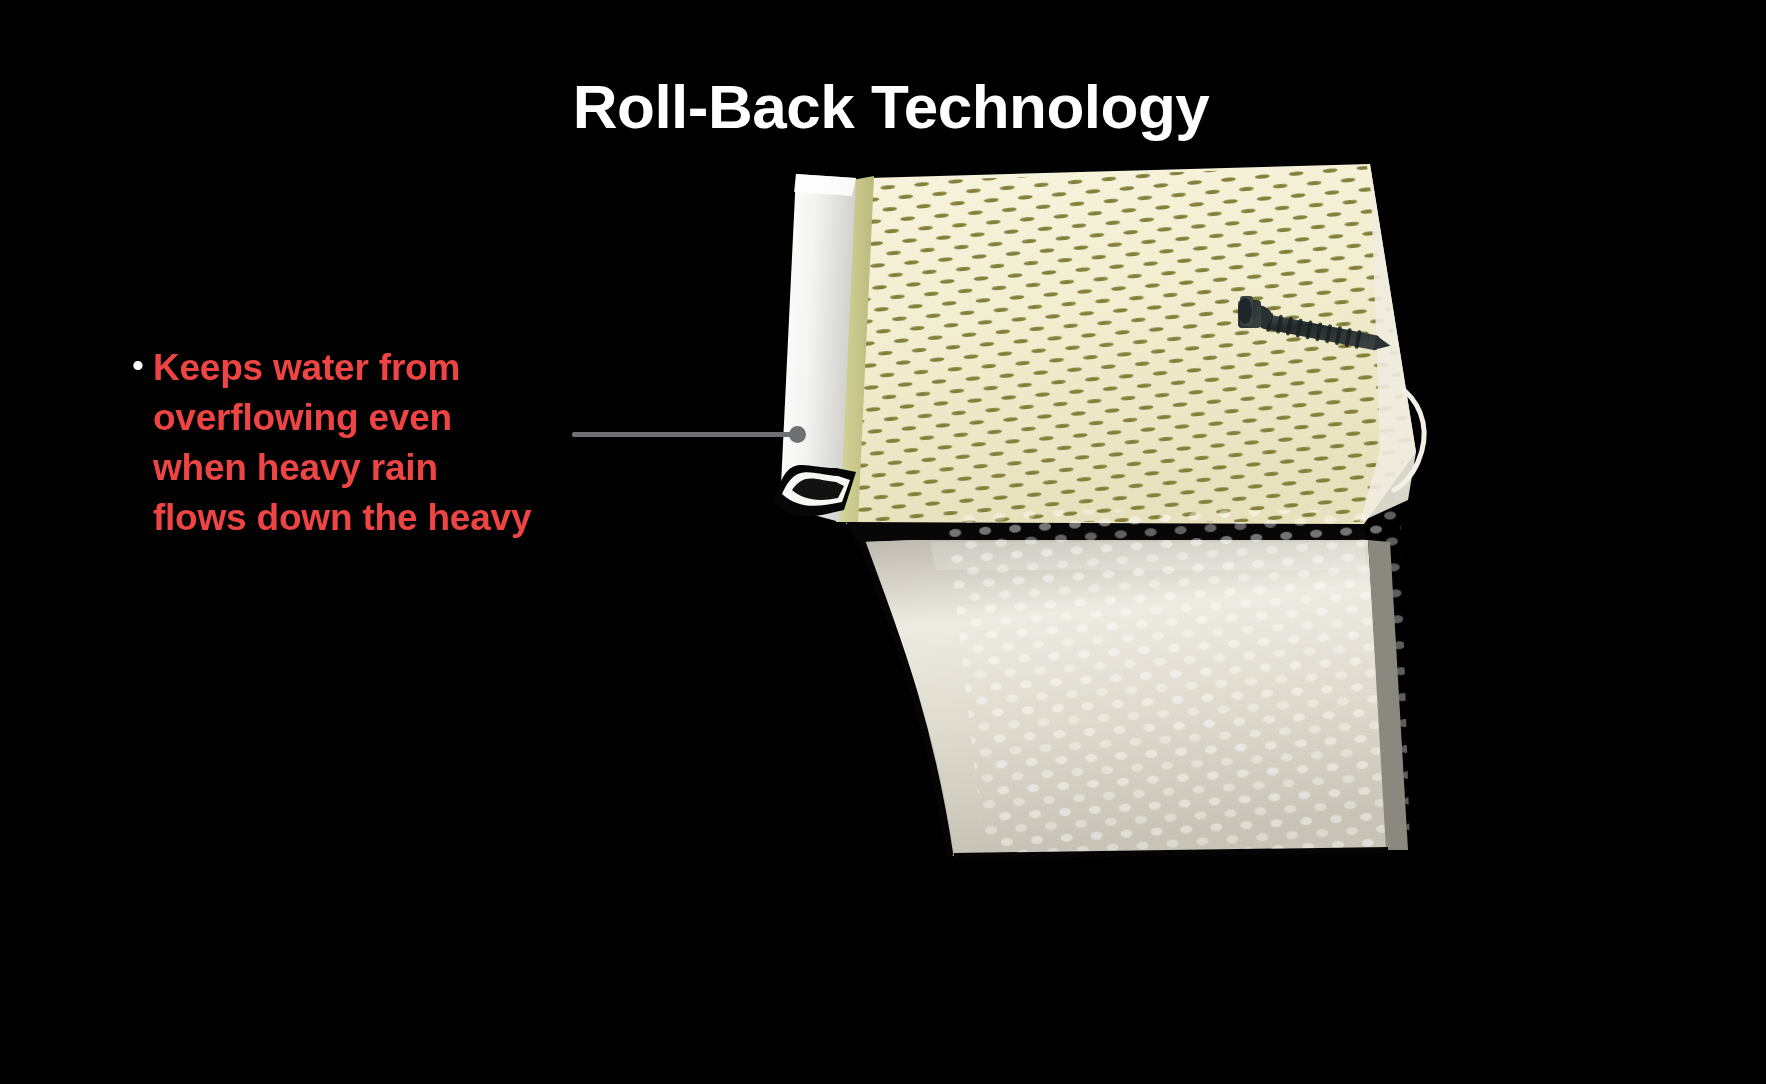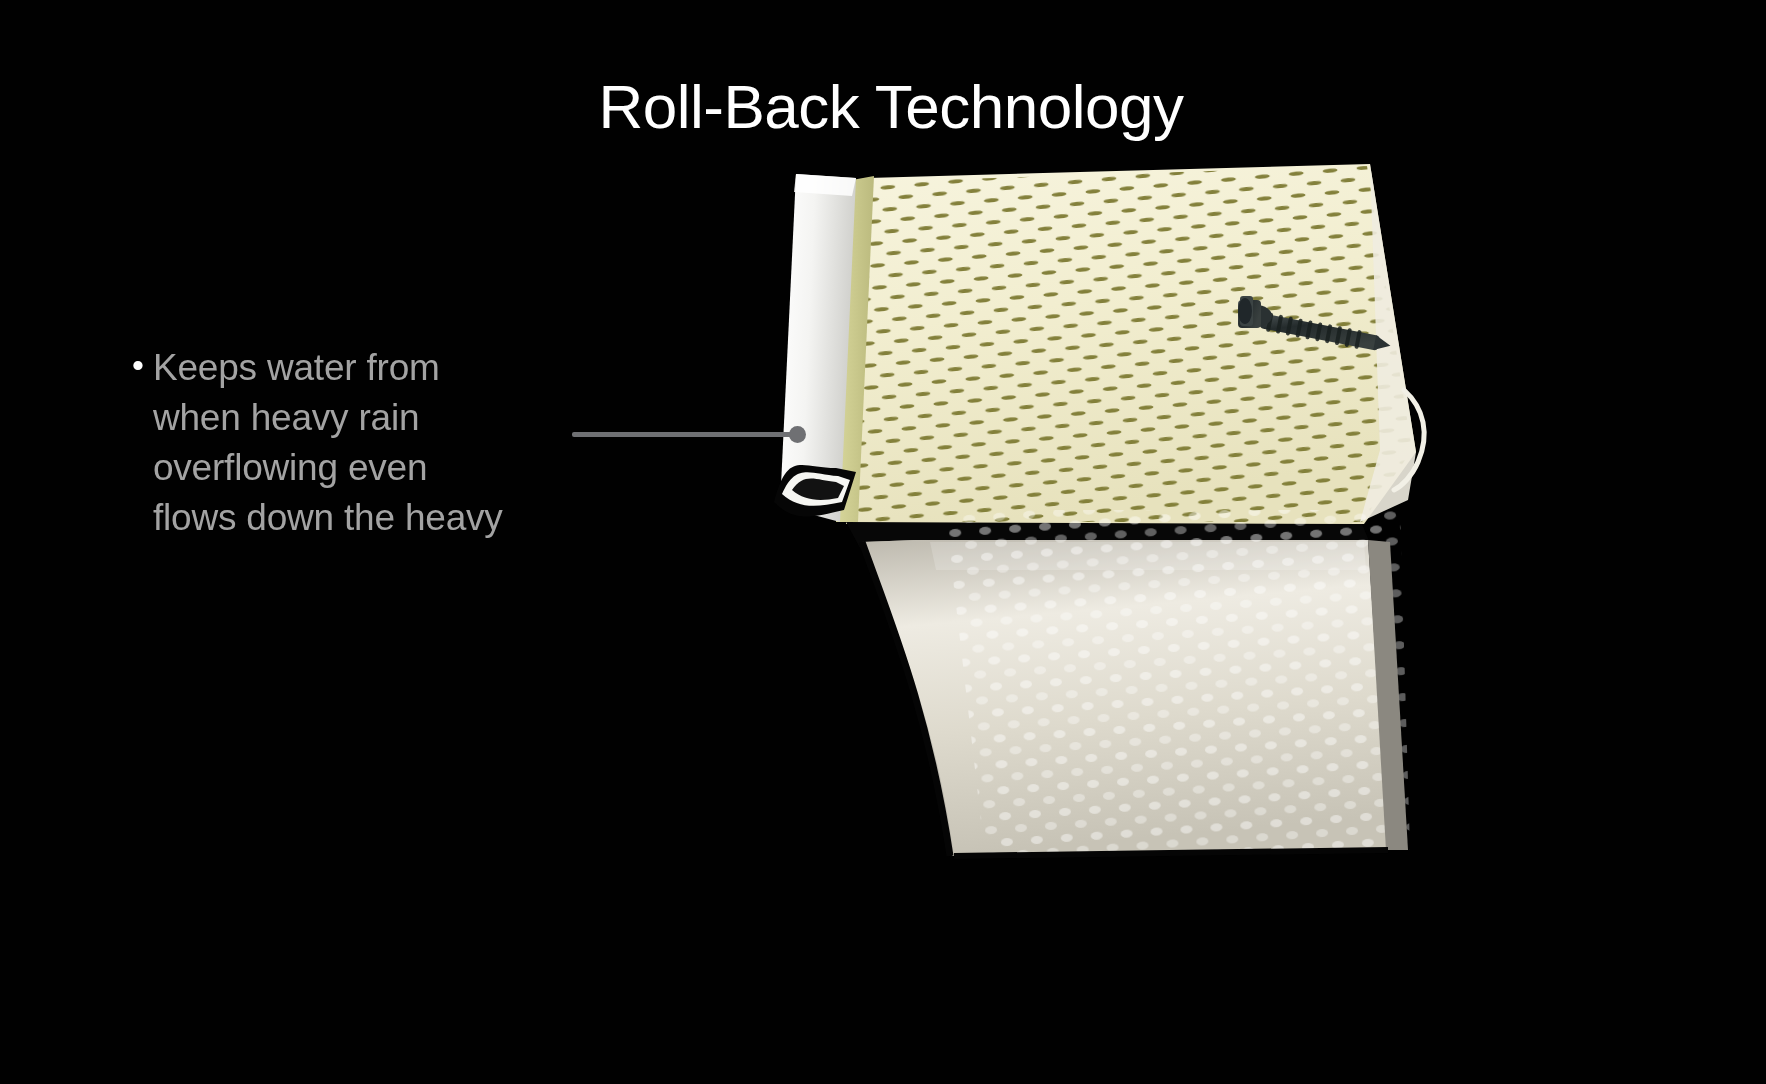--- a/index.html
+++ b/index.html
@@ -10,43 +10,43 @@
     background:#010101;
   }
   .stage{position:absolute;inset:0;background:#010101;}
 
   
   .title{
     position:absolute;left:0;right:0;top:34px;
     text-align:center;
     color:#ffffff;
     font-size:62px;
-    font-weight:400;
+    font-weight:700;
     letter-spacing:-0.5px;
     line-height:1.0;
     white-space:nowrap;
     padding-left:16px;
   }
 
   
   .callout{
     position:absolute;
     left:132px;top:343px;
     width:430px;
   }
   .callout-row{display:flex;align-items:flex-start;}
   .bullet{
     color:#ffffff;font-size:34px;line-height:49px;
     margin-right:9px;flex:0 0 auto;
     transform:translateY(-2px);
   }
   .callout-text{
-    color:#a3a3a3;
+    color:#ef4444;
     font-size:37px;
-    font-weight:400;
+    font-weight:700;
     line-height:50px;
     letter-spacing:-0.2px;
   }
   .callout-text .ln{display:block;white-space:nowrap;}
 
   
   .leader{
     position:absolute;
     left:572px;top:432px;
     width:228px;height:5px;
@@ -199,20 +199,20 @@
   </div>
 
   <div class="leader"></div>
   <div class="leader-dot"></div>
 
   <div class="callout">
     <div class="callout-row">
       <span class="bullet">•</span>
       <span class="callout-text">
         <span class="ln">Keeps water from</span>
+        <span class="ln">overflowing even</span>
         <span class="ln">when heavy rain</span>
-        <span class="ln">overflowing even</span>
         <span class="ln">flows down the heavy</span>
       </span>
     </div>
   </div>
 
 </div>
 
 </body></html>

